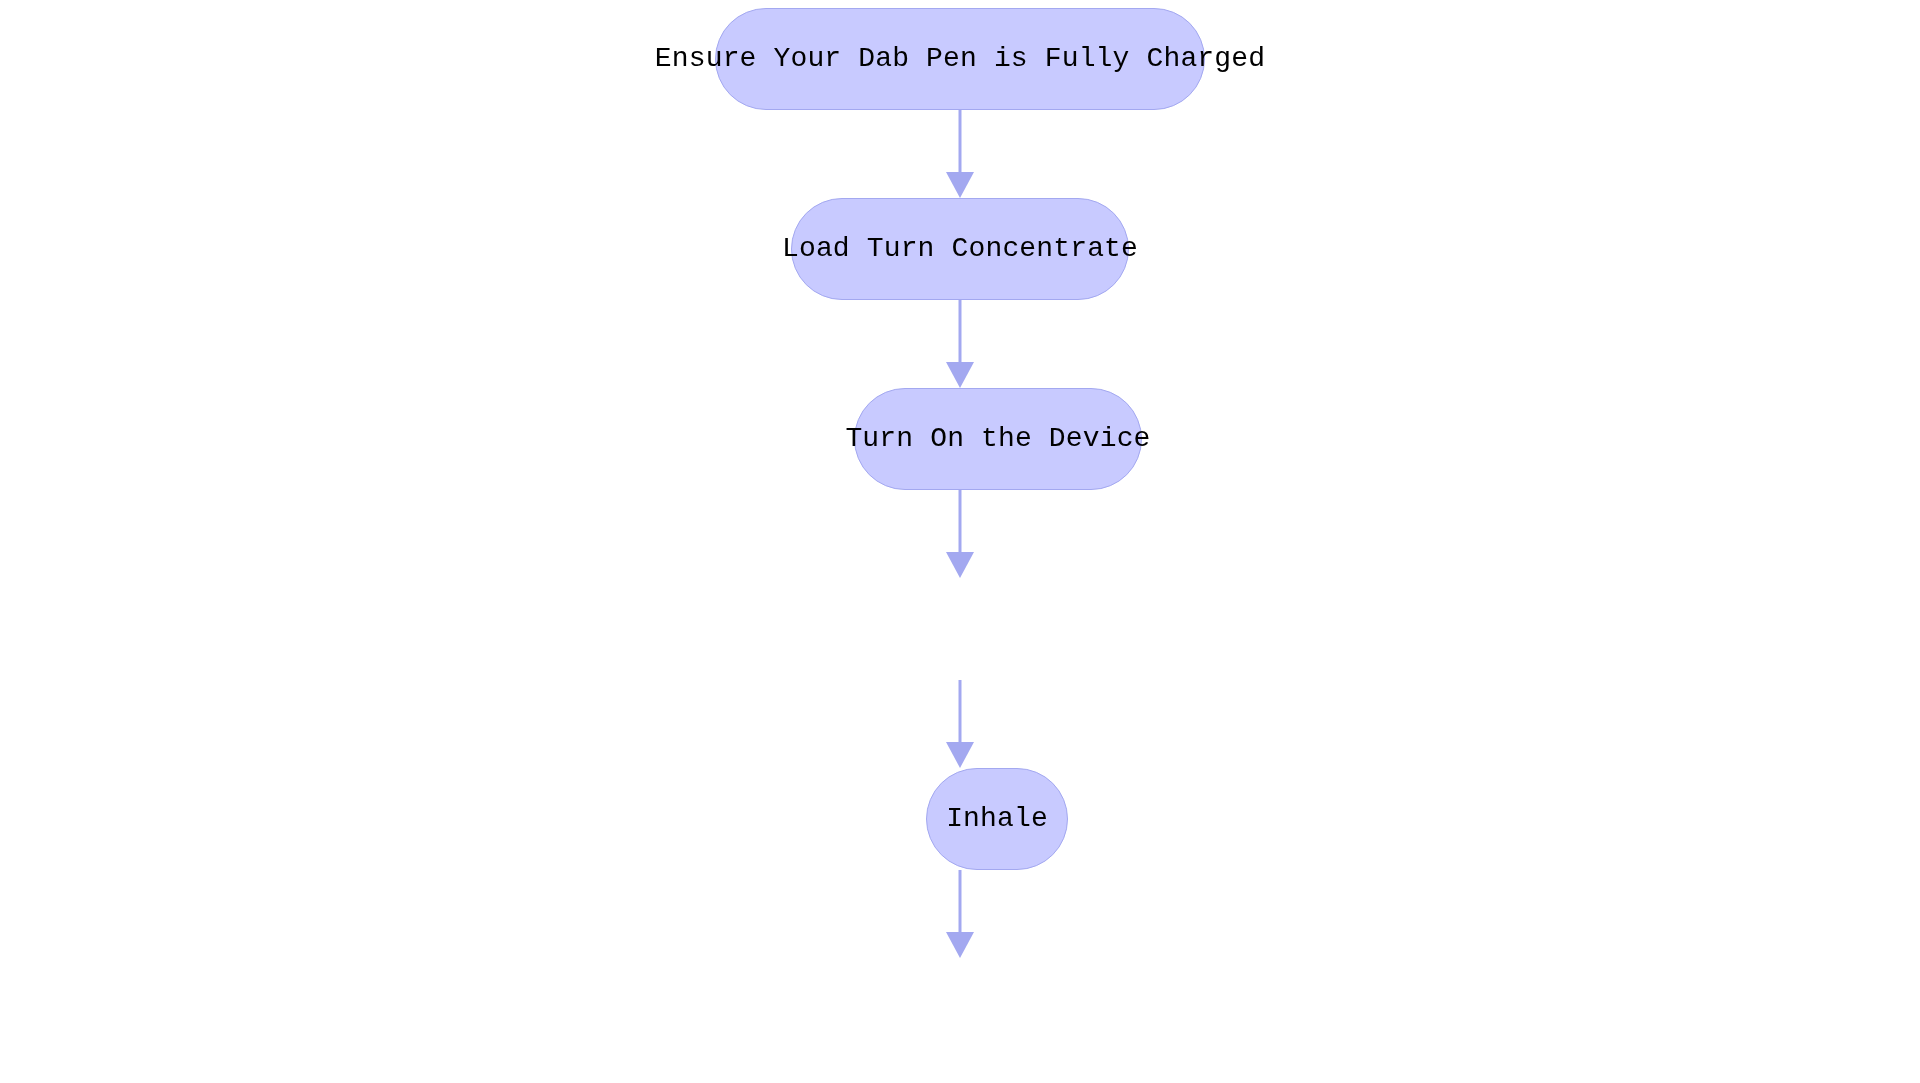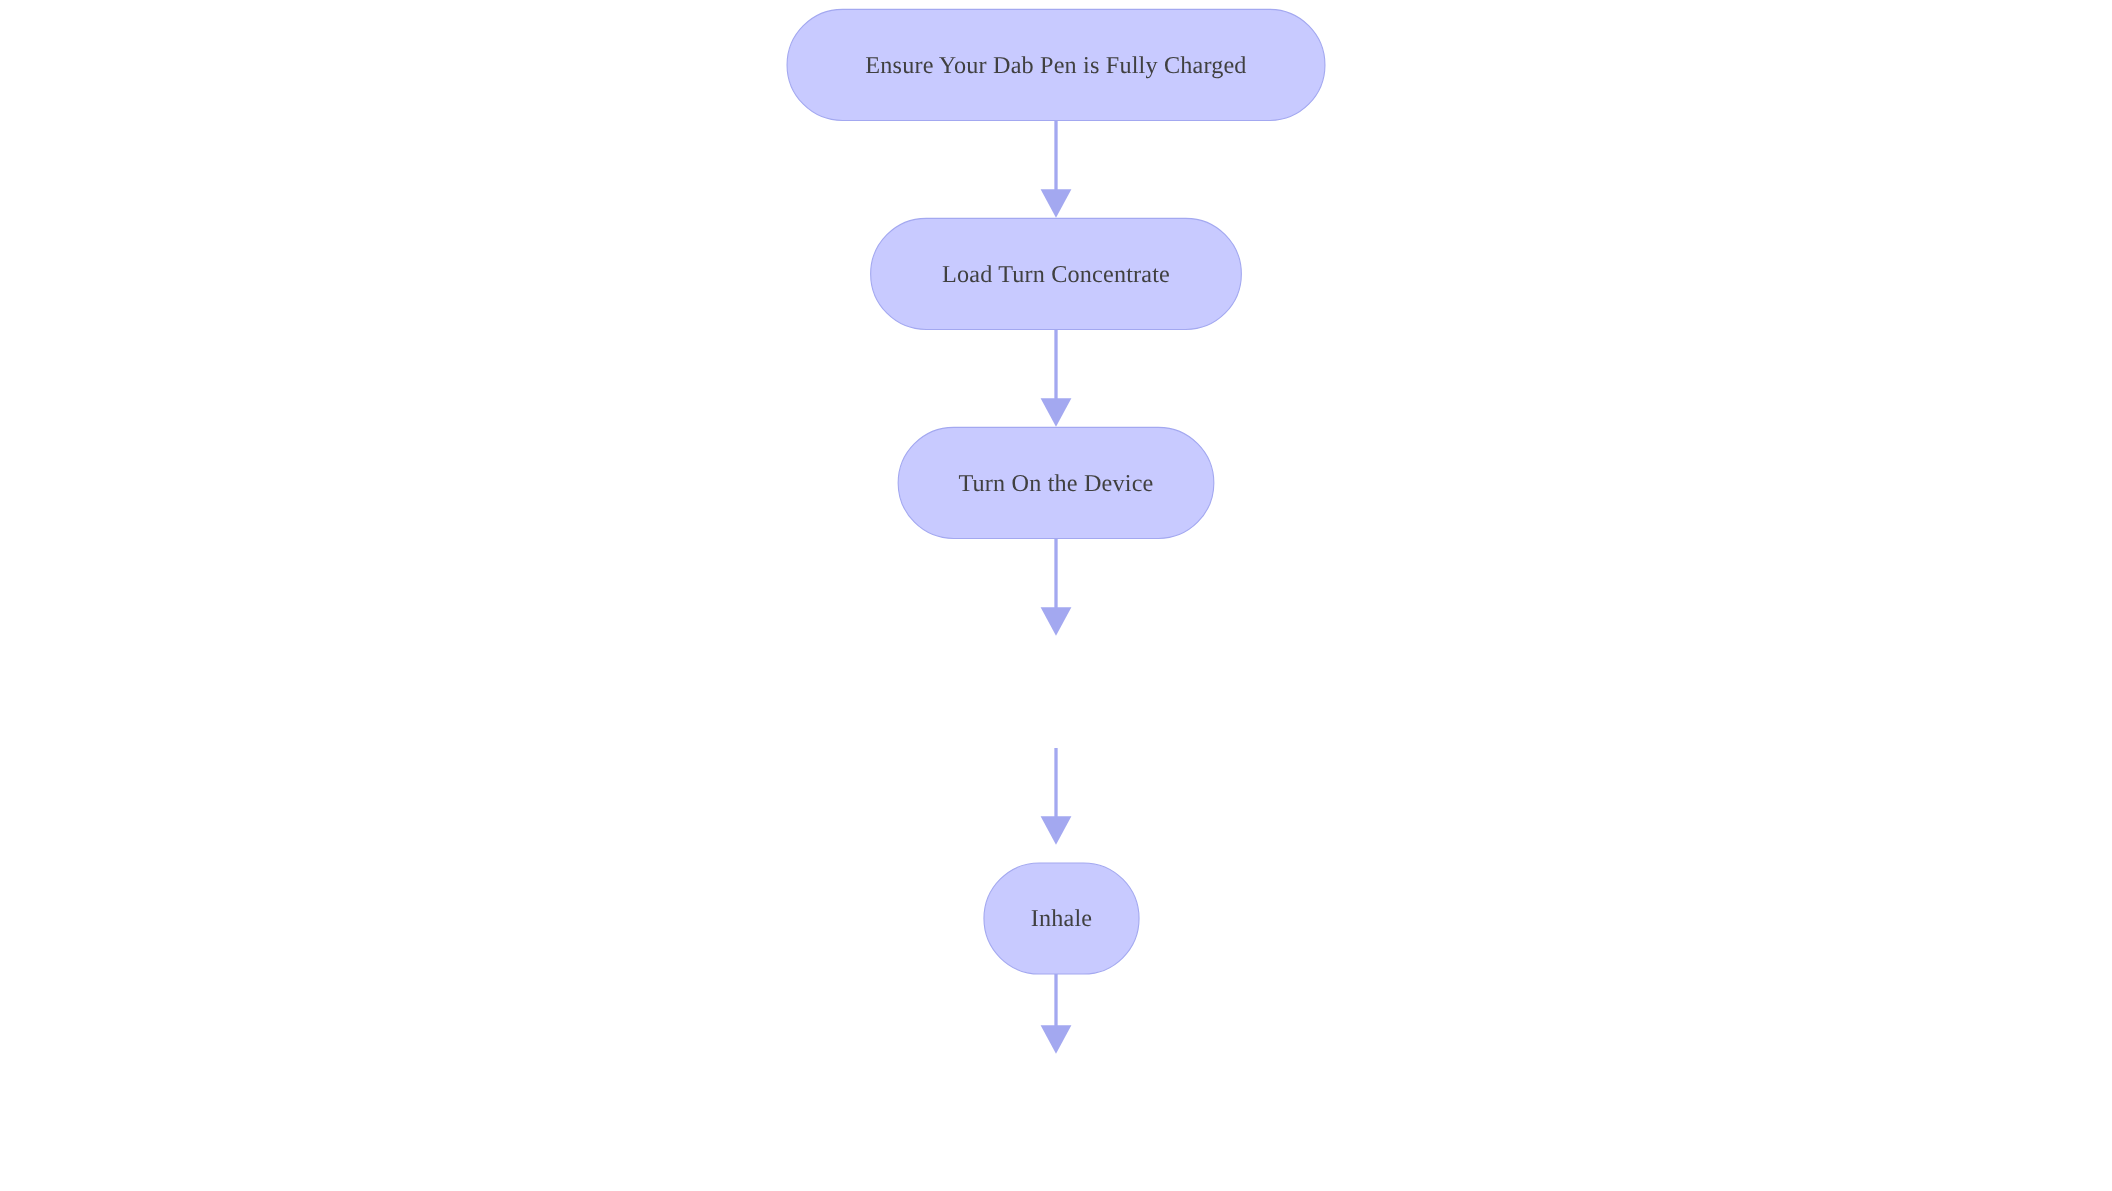--- a/index.html
+++ b/index.html
@@ -49,23 +49,23 @@
     align-items: center;
     justify-content: center;
     box-sizing: border-box;
     background: #c8caff;
     border: 1.6px solid #a3a8f0;
     border-radius: 999px;
     text-align: center;
   }
 
   .flow-node-label {
-    color: #404040;
-    font-family: Liberation Serif, serif;
-    font-size: 22px;
+    color: #000000;
+    font-family: Liberation Mono, monospace;
+    font-size: 28px;
     font-weight: 400;
     line-height: 1.2;
     letter-spacing: 0.15px;
     white-space: nowrap;
     user-select: none;
   }
 </style>
 </head>
 <body>
 
@@ -97,24 +97,24 @@
   <div id="node-layer">
 
     <div class="flow-node" id="node-1" style="left:715px; top:8px; width:490px; height:102px;">
       <span class="flow-node-label">Ensure Your Dab Pen is Fully Charged</span>
     </div>
 
     <div class="flow-node" id="node-2" style="left:791px; top:198px; width:338px; height:102px;">
       <span class="flow-node-label">Load Turn Concentrate</span>
     </div>
 
-    <div class="flow-node" id="node-3" style="left:816px; top:388px; width:288px; height:102px;">
+    <div class="flow-node" id="node-3" style="left:854px; top:388px; width:288px; height:102px;">
       <span class="flow-node-label">Turn On the Device</span>
     </div>
 
 
-    <div class="flow-node" id="node-5" style="left:894px; top:768px; width:142px; height:102px;margin-top:16px;">
+    <div class="flow-node" id="node-5" style="left:926px; top:768px; width:142px; height:102px;">
       <span class="flow-node-label">Inhale</span>
     </div>
 
 
   </div>
 </div>
 
 </body></html>

